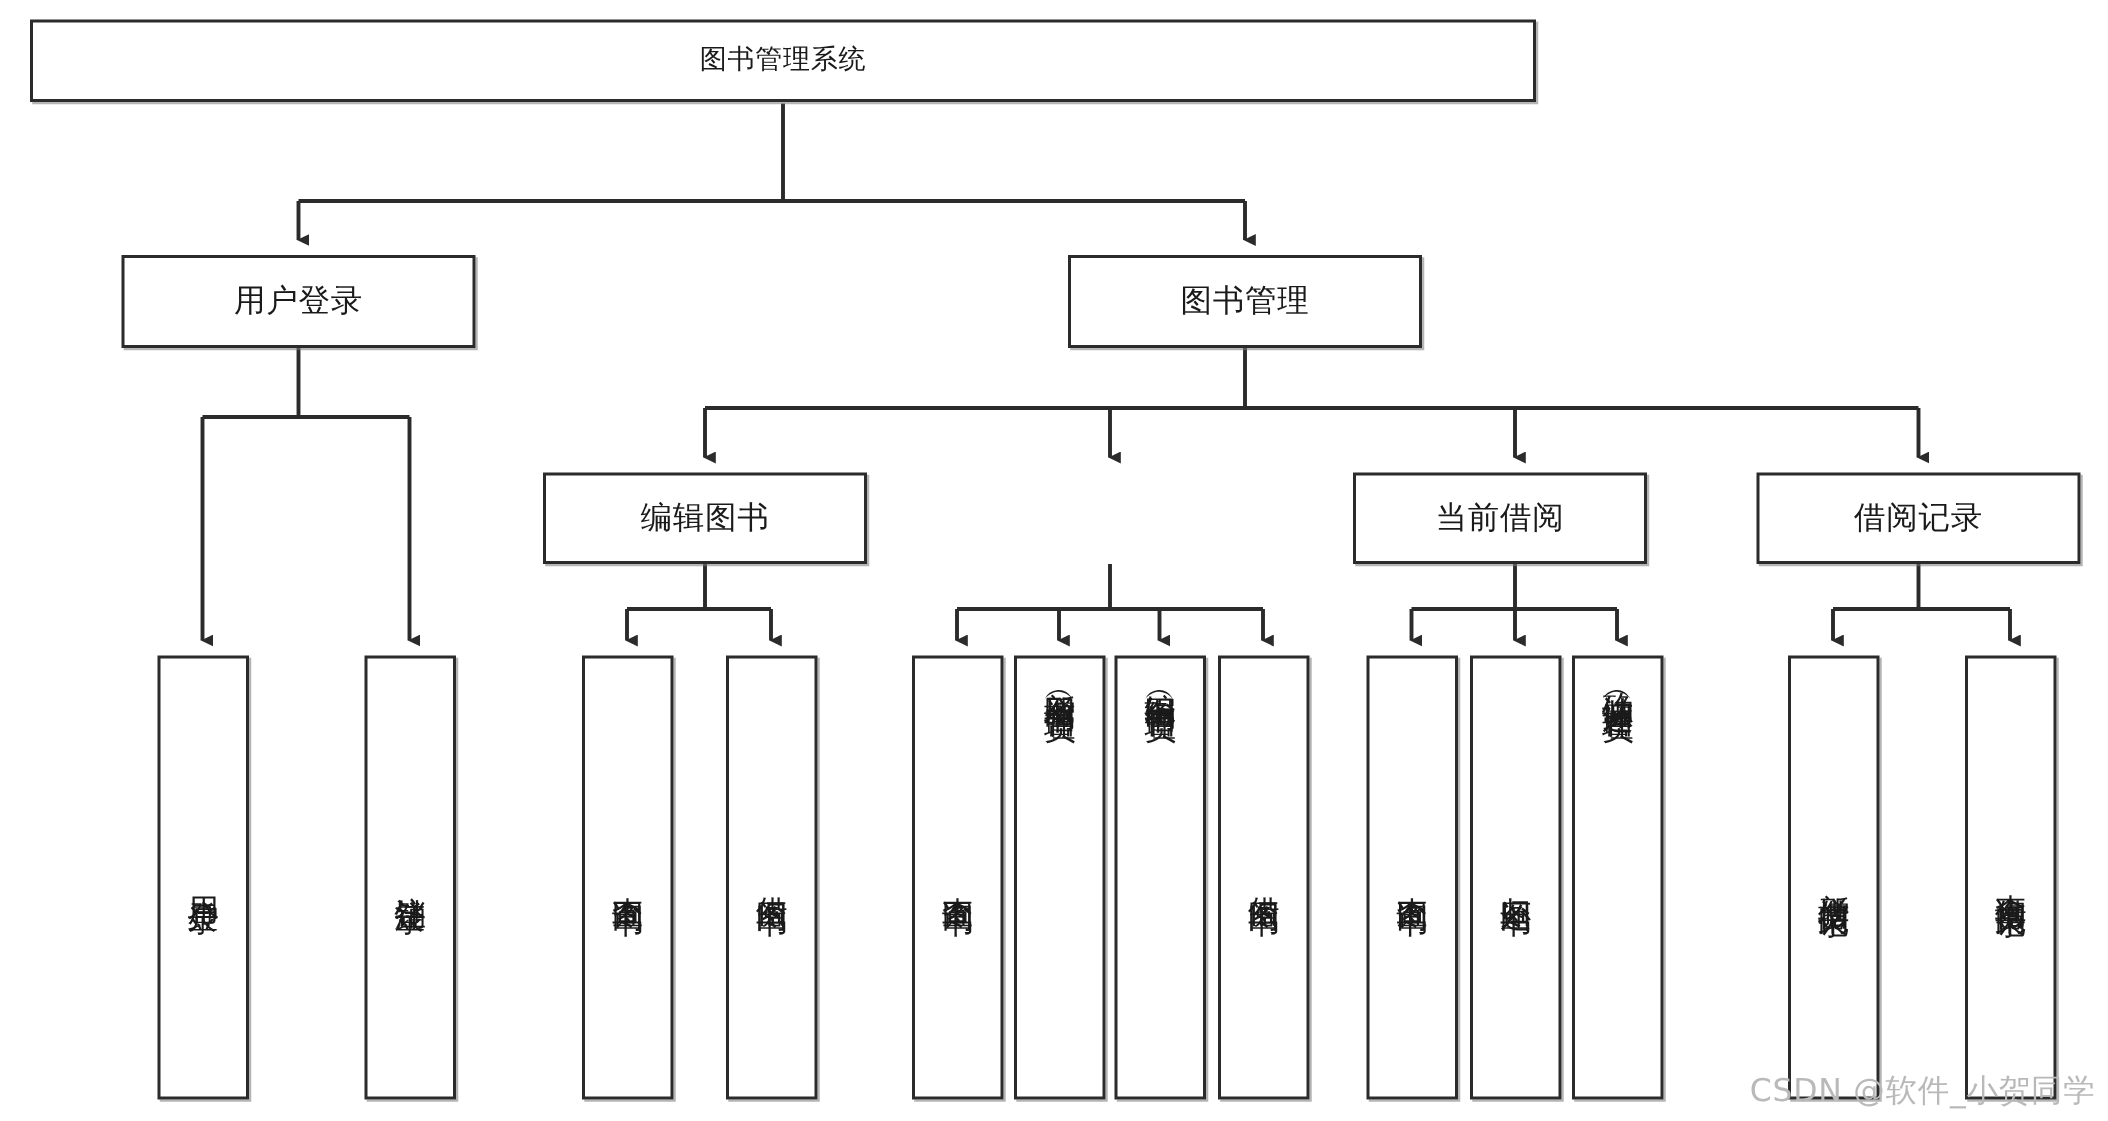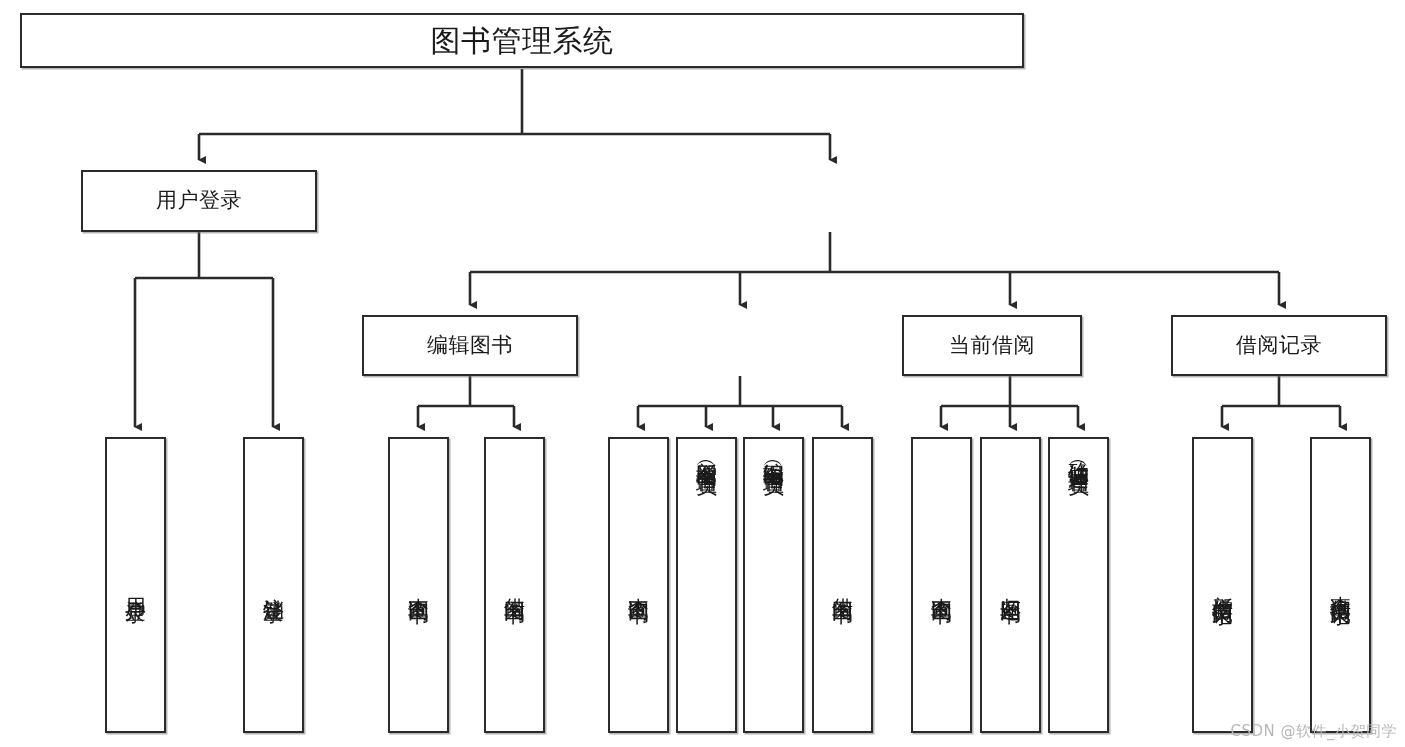--- a/index.html
+++ b/index.html
@@ -40,21 +40,21 @@
     display: block;
     line-height: 1.12;
     letter-spacing: 0.5px;
     white-space: nowrap;
   }
   
   .node.horizontal .node-label {
     font-size: 21px;
     writing-mode: horizontal-tb;
   }
-  .node.level-1 .node-label { font-size: 30px; }
+  .node.level-1 .node-label { font-size: 18px; }
   
   .node.vertical {
     align-items: flex-start;
     justify-content: center;
     padding-top: 6px;
   }
   .node.vertical .node-label {
     writing-mode: vertical-rl;
     text-orientation: upright;
     font-size: 21px;
@@ -62,21 +62,21 @@
     letter-spacing: 2px;
   }
   .node.vertical.centered {
     align-items: center;
     padding-top: 0;
   }
   #watermark {
     position: absolute;
     right: 8px;
     bottom: 6px;
-    font-size: 15px;
+    font-size: 21px;
     color: #b9b9b9;
     letter-spacing: 0.5px;
     white-space: nowrap;
     user-select: none;
   }
 </style>
 </head>
 <body>
 
 <div id="diagram-root">
@@ -131,25 +131,28 @@
     </g>
   </svg>
 
   <div class="node horizontal level-1" style="left:20px; top:13px; width:1004px; height:55px;">
     <span class="node-label">图书管理系统</span>
   </div>
 
   <div class="node horizontal level-2" style="left:81px; top:170px; width:236px; height:62px;">
     <span class="node-label">用户登录</span>
   </div>
+  <div class="node horizontal level-2" style="left:712px; top:170px; width:236px; height:62px;">
+    <span class="node-label">图书管理</span>
+  </div>
 
   <div class="node horizontal level-3" style="left:362px; top:315px; width:216px; height:61px;">
     <span class="node-label">编辑图书</span>
   </div>
-  <div class="node horizontal level-3" style="left:902px; top:315px; width:180px; height:61px;">
+  <div class="node horizontal level-3" style="left:902px; top:315px; width:196px; height:61px;">
     <span class="node-label">当前借阅</span>
   </div>
   <div class="node horizontal level-3" style="left:1171px; top:315px; width:216px; height:61px;">
     <span class="node-label">借阅记录</span>
   </div>
 
   <div class="node vertical centered" style="left:105px; top:437px; width:61px; height:296px;">
     <span class="node-label">用户登录</span>
   </div>
   <div class="node vertical centered" style="left:243px; top:437px; width:61px; height:296px;">

